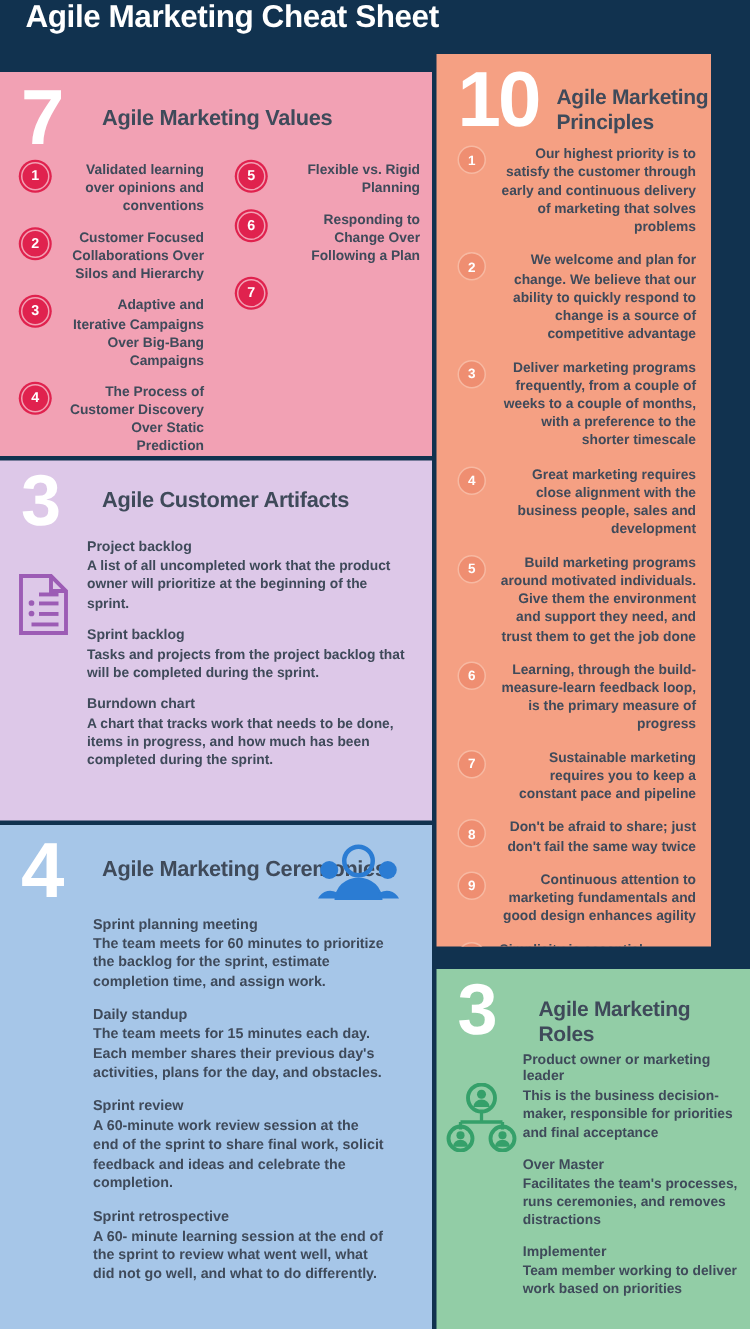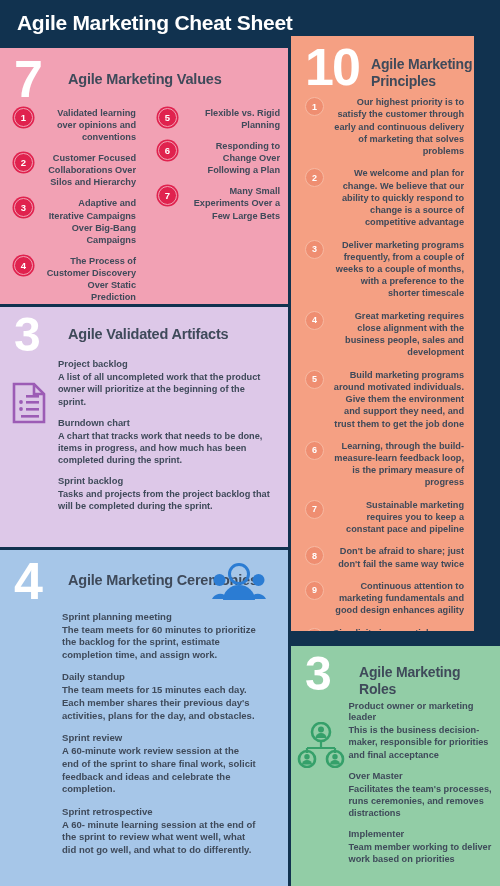--- a/index.html
+++ b/index.html
@@ -13,21 +13,21 @@
     position: relative;
     width: 500px; height: 886px;
     background: #11324f;
   }
 
   
   .header {
     position: absolute; left: 0; top: 0;
     width: 500px; height: 46px;
     background: #11324f;
-    display: flex; align-items: center;
+    display: flex; align-items: flex-start;
   }
   .header-title {
     color: #ffffff;
     font-size: 21px;
     font-weight: bold;
     letter-spacing: -0.3px;
     padding-left: 17px;
   }
 
   
@@ -205,21 +205,20 @@
         <div class="numrow">
           <div class="badge badge-values">5</div>
           <div class="numtext">Flexible vs. Rigid Planning</div>
         </div>
         <div class="numrow">
           <div class="badge badge-values">6</div>
           <div class="numtext">Responding to Change Over Following a Plan</div>
         </div>
         <div class="numrow">
           <div class="badge badge-values">7</div>
-          <div class="numtext">Many Small Experiments Over a Few Large Bets</div>
         </div>
       </div>
     </div>
   </div>
 
   <div class="panel panel-principles">
     <div class="phead">
       <div class="bignum">10</div>
       <div class="ptitle">Agile Marketing Principles</div>
     </div>
@@ -263,21 +262,21 @@
       <div class="numrow">
         <div class="badge badge-principles">10</div>
         <div class="numtext">Simplicity is essential</div>
       </div>
     </div>
   </div>
 
   <div class="panel panel-artifacts">
     <div class="phead">
       <div class="bignum">3</div>
-      <div class="ptitle">Agile Validated Artifacts</div>
+      <div class="ptitle">Agile Customer Artifacts</div>
     </div>
     <div class="body-area">
       <div class="icon-col">
         <span>
           <svg width="34" height="42" viewBox="0 0 34 42">
             <path d="M2 2 h20 l10 10 v28 h-30 z" fill="none" stroke="#9c5cb5" stroke-width="2.6"></path>
             <path d="M22 2 v10 h10" fill="none" stroke="#9c5cb5" stroke-width="2.6"></path>
             <circle cx="9" cy="20" r="1.9" fill="#9c5cb5"></circle>
             <circle cx="9" cy="27" r="1.9" fill="#9c5cb5"></circle>
             <rect x="14" y="13" width="13" height="2.6" fill="#9c5cb5"></rect>
@@ -286,26 +285,26 @@
             <rect x="9" y="33" width="18" height="2.6" fill="#9c5cb5"></rect>
           </svg>
         </span>
       </div>
       <div class="text-col">
         <div class="blk">
           <div class="blk-title">Project backlog</div>
           <div class="blk-desc">A list of all uncompleted work that the product owner will prioritize at the beginning of the sprint.</div>
         </div>
         <div class="blk">
+          <div class="blk-title">Sprint backlog</div>
+          <div class="blk-desc">Tasks and projects from the project backlog that will be completed during the sprint.</div>
+        </div>
+        <div class="blk">
           <div class="blk-title">Burndown chart</div>
           <div class="blk-desc">A chart that tracks work that needs to be done, items in progress, and how much has been completed during the sprint.</div>
-        </div>
-        <div class="blk">
-          <div class="blk-title">Sprint backlog</div>
-          <div class="blk-desc">Tasks and projects from the project backlog that will be completed during the sprint.</div>
         </div>
       </div>
     </div>
   </div>
 
   <div class="panel panel-ceremonies">
     <div class="phead">
       <div class="bignum">4</div>
       <div class="ptitle">Agile Marketing Ceremonies</div>
     </div>

